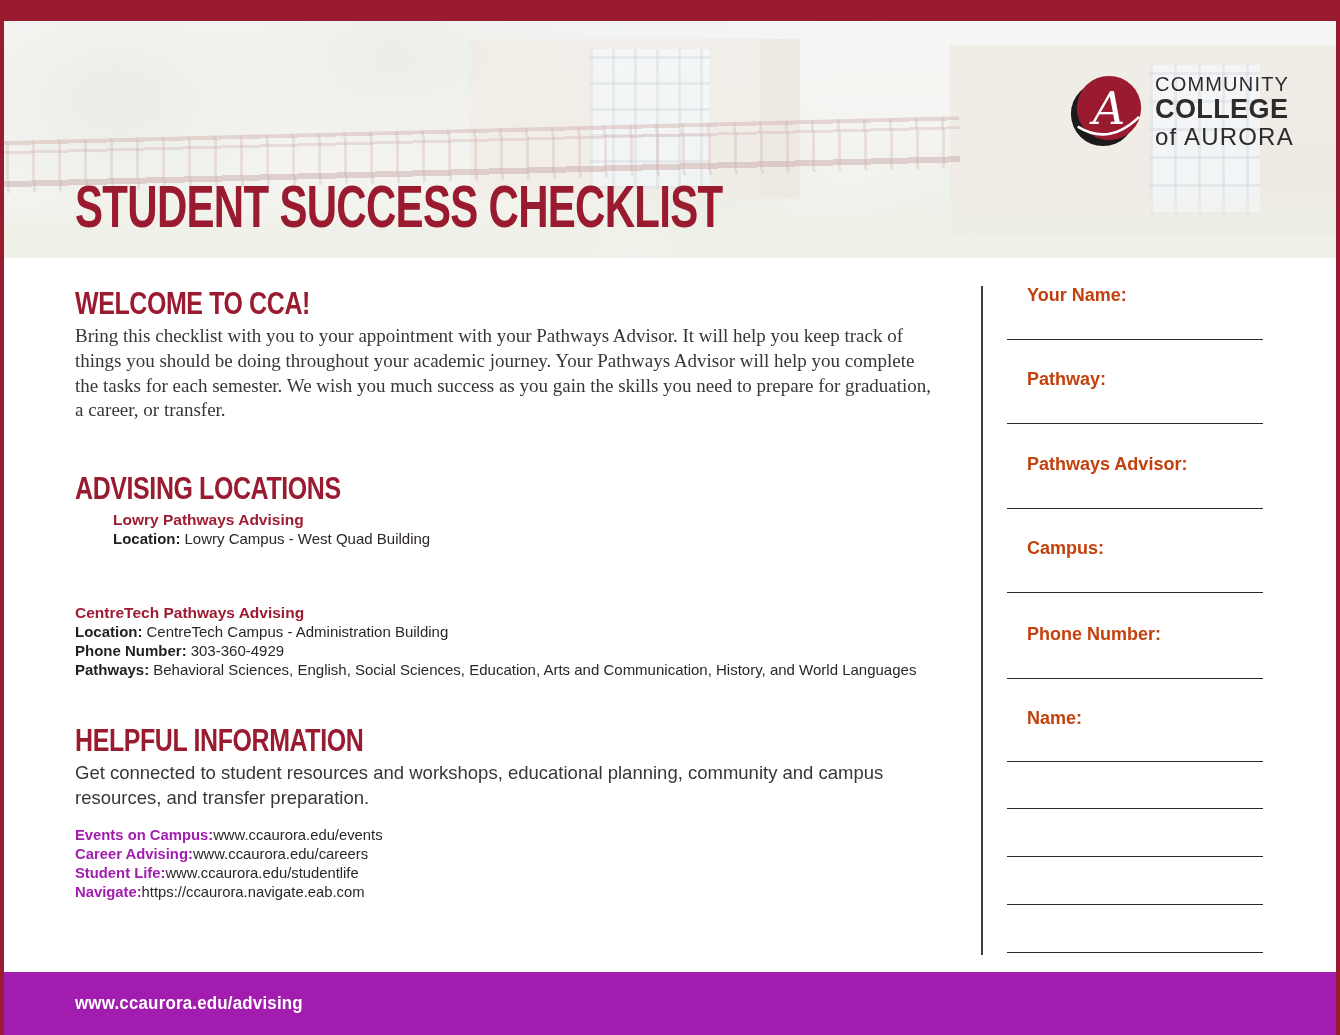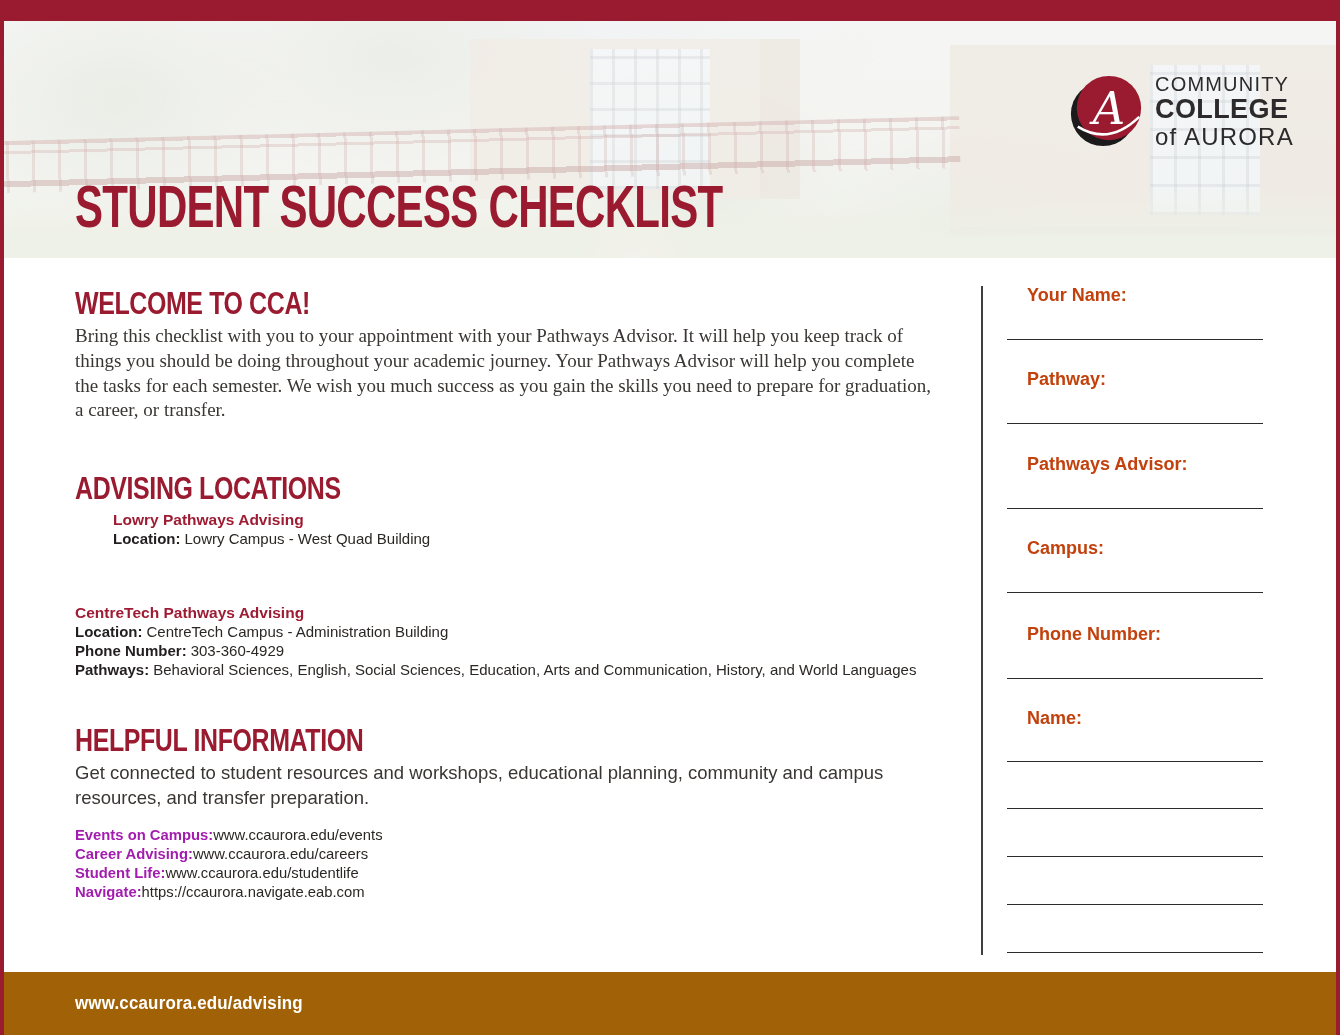--- a/index.html
+++ b/index.html
@@ -87,21 +87,21 @@
                  font-size:18.5px; line-height:24.8px; color:#3a3634; }
   .links-block { position:absolute; left:75px; top:568px; font-size:14.8px; line-height:18.9px; color:#2b2725; }
   .links-block b { color:#a21caf; }
 
   
   .divider { position:absolute; left:981px; top:28px; width:2px; height:669px; background:#3f3f3f; }
   .field-label { position:absolute; left:1027px; font-size:18px; font-weight:bold; color:#c2410c; }
   .rule { position:absolute; left:1007px; width:256px; height:0; border-top:1.7px solid #2b2b2b; }
 
   
-  .footer { position:absolute; left:0; top:972px; width:1340px; height:63px; background:#a16207; z-index:8; }
+  .footer { position:absolute; left:0; top:972px; width:1340px; height:63px; background:#a21caf; z-index:8; }
   .footer-url { position:absolute; left:75px; top:0; height:63px; display:flex; align-items:center;
                 color:#ffffff; font-weight:bold; font-size:18px; letter-spacing:0.2px;
                 transform:scaleX(0.94); transform-origin:left center; }
 </style>
 </head>
 <body>
 
 <div class="page">
 
   <div class="banner">

